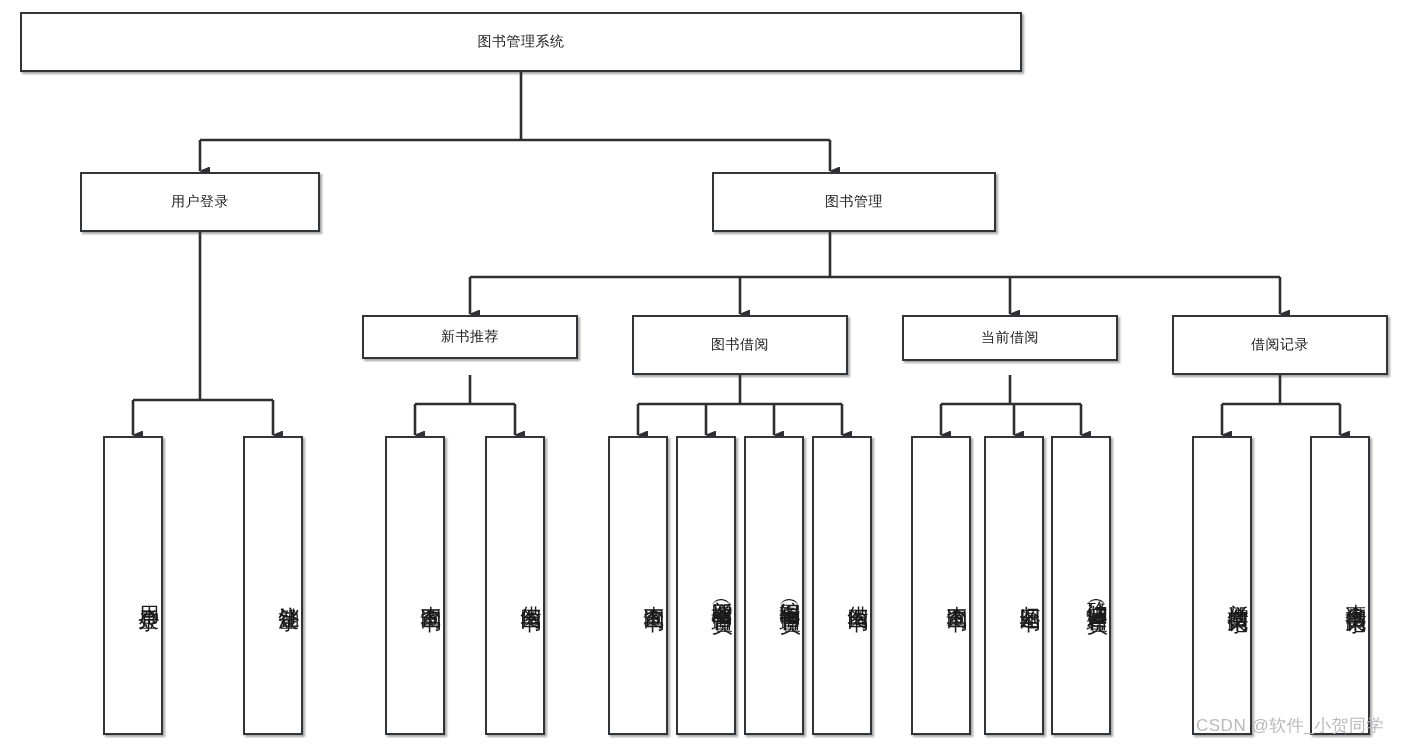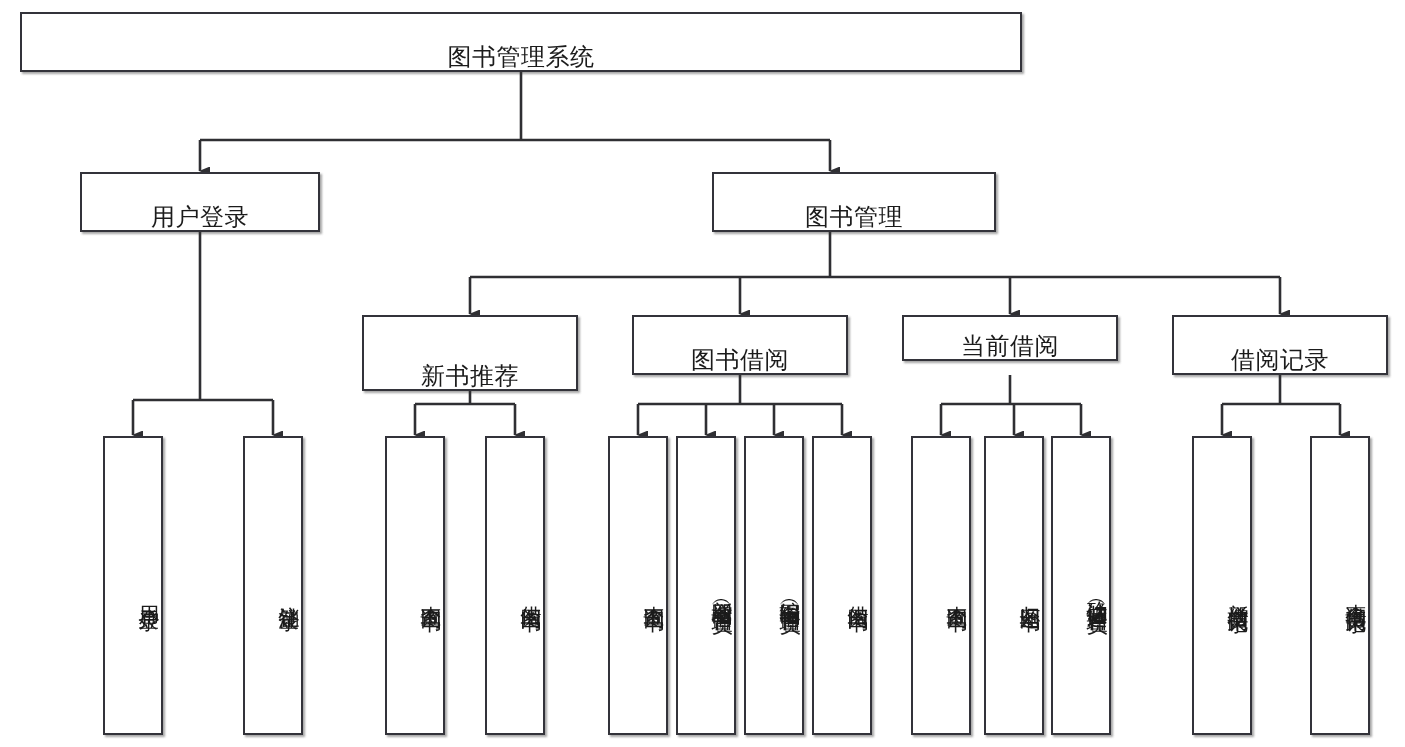--- a/index.html
+++ b/index.html
@@ -30,24 +30,23 @@
     background: #ffffff;
     border: 2.5px solid #33333a;
     box-shadow: 2px 2px 2px rgba(60,60,60,0.45);
     display: flex;
     align-items: center;
     justify-content: center;
     color: #1b1b1b;
     letter-spacing: 0.5px;
   }
   .node.horiz {
-    font-size: 24px;
+    font-size: 14px;
     line-height: 1.1;
     white-space: nowrap;
-    align-items: flex-end;
   }
   .node.vert {
     writing-mode: vertical-rl;
     text-orientation: upright;
     font-size: 21px;
     line-height: 1.12;
     letter-spacing: 2px;
     padding-top: 14px;
     align-items: flex-start;
     justify-content: center;
@@ -111,21 +110,21 @@
   <div id="nodes-layer">
       <div class="node horiz" style="left: 20px; top: 12px; width: 1002px; height: 60px;">
         <span>图书管理系统</span>
       </div>
       <div class="node horiz" style="left: 80px; top: 172px; width: 240px; height: 60px;">
         <span>用户登录</span>
       </div>
       <div class="node horiz" style="left: 712px; top: 172px; width: 284px; height: 60px;">
         <span>图书管理</span>
       </div>
-      <div class="node horiz" style="left: 362px; top: 315px; width: 216px; height: 76px;">
+      <div class="node horiz" style="left: 362px; top: 315px; width: 216px; height: 44px;">
         <span>新书推荐</span>
       </div>
       <div class="node horiz" style="left: 632px; top: 315px; width: 216px; height: 60px;">
         <span>图书借阅</span>
       </div>
       <div class="node horiz" style="left: 902px; top: 315px; width: 216px; height: 46px;">
         <span>当前借阅</span>
       </div>
       <div class="node horiz" style="left: 1172px; top: 315px; width: 216px; height: 60px;">
         <span>借阅记录</span>
@@ -164,14 +163,15 @@
         <span>确认归还（管理员）</span>
       </div>
       <div class="node vert" style="left: 1192px; top: 436px; width: 60px; height: 299px;">
         <span>新增借阅记录</span>
       </div>
       <div class="node vert" style="left: 1310px; top: 436px; width: 60px; height: 299px;">
         <span>查询借阅记录</span>
       </div>
     </div>
 
+  <div class="watermark" style="left: 1196px; top: 714px;">CSDN @软件_小贺同学</div>
 
 </div>
 
 </body></html>

